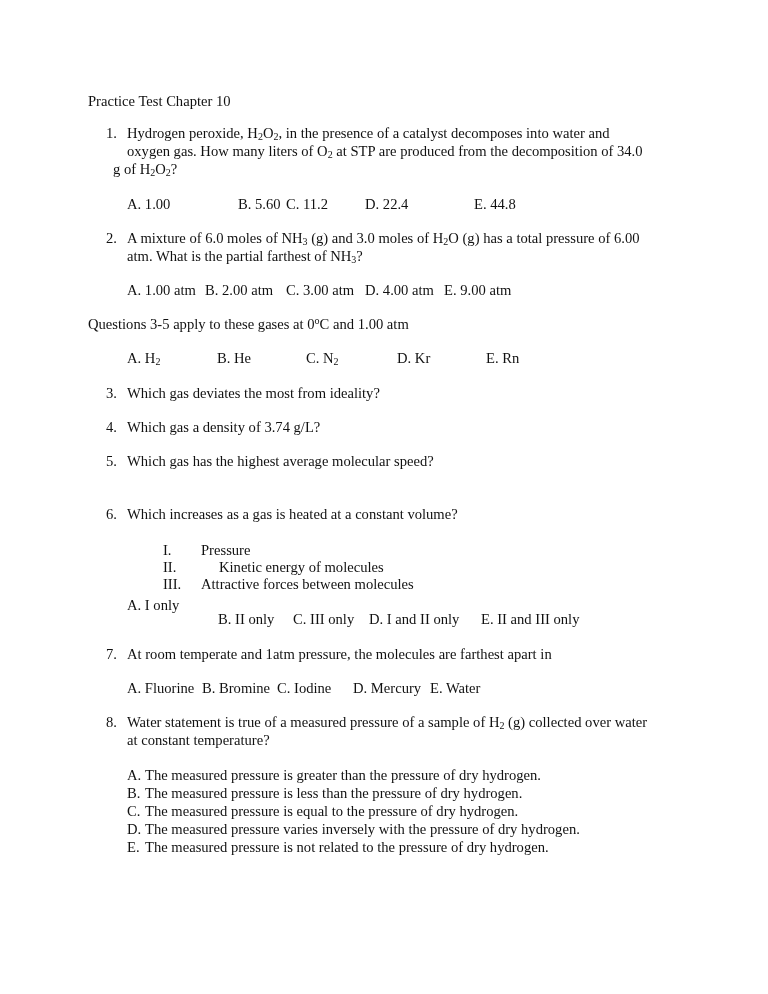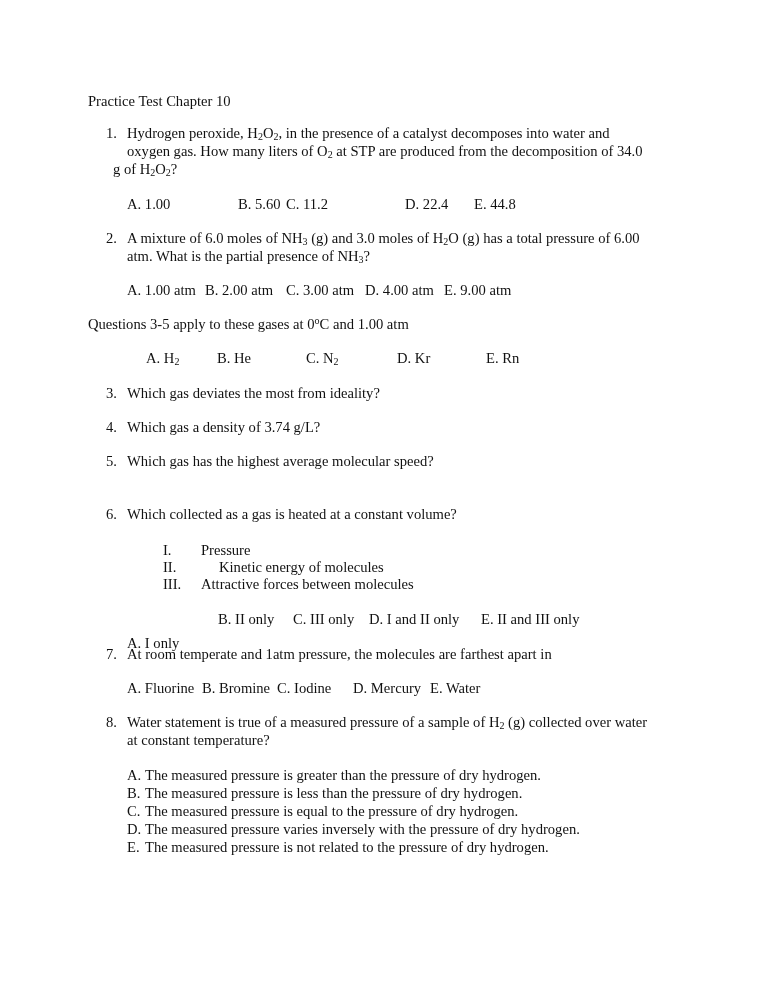--- a/index.html
+++ b/index.html
@@ -15,61 +15,61 @@
 <div class="t" style="left:88px;top:92px;">Practice Test Chapter 10</div>
 
 <div class="t" style="left:106px;top:124px;">1.</div>
 <div class="t" style="left:127px;top:124px;"><span>Hydrogen peroxide, H</span><sub>2</sub><span>O</span><sub>2</sub><span>, in the presence of a catalyst decomposes into water and</span></div>
 <div class="t" style="left:127px;top:142px;text-align:right;"><span>oxygen gas. How many liters of O</span><sub>2</sub><span> at STP are produced from the decomposition of 34.0</span></div>
 <div class="t" style="left:113px;top:160px;"><span>g of H</span><sub>2</sub><span>O</span><sub>2</sub><span>?</span></div>
 
 <div class="t" style="left:127px;top:195px;">A.  1.00</div>
 <div class="t" style="left:219px;top:195px;margin-left:19px;">B. 5.60</div>
 <div class="t" style="left:286px;top:195px;">C. 11.2</div>
-<div class="t" style="left:365px;top:195px;margin-left:40px;">D. 22.4</div>
+<div class="t" style="left:365px;top:195px;">D. 22.4</div>
 <div class="t" style="left:444px;top:195px;margin-left:30px;">E. 44.8</div>
 
 <div class="t" style="left:106px;top:229px;">2.</div>
 <div class="t" style="left:127px;top:229px;"><span>A mixture of 6.0 moles of NH</span><sub>3</sub><span> (g) and 3.0 moles of H</span><sub>2</sub><span>O (g) has a total pressure of 6.00</span></div>
-<div class="t" style="left:127px;top:247px;"><span>atm.  What is the partial presence of NH</span><sub>3</sub><span>?</span></div>
+<div class="t" style="left:127px;top:247px;"><span>atm.  What is the partial farthest of NH</span><sub>3</sub><span>?</span></div>
 
 <div class="t" style="left:127px;top:281px;">A.  1.00 atm</div>
 <div class="t" style="left:205px;top:281px;">B. 2.00 atm</div>
 <div class="t" style="left:286px;top:281px;">C. 3.00 atm</div>
 <div class="t" style="left:365px;top:281px;">D. 4.00 atm</div>
 <div class="t" style="left:444px;top:281px;">E. 9.00 atm</div>
 
 <div class="t" style="left:88px;top:315px;"><span>Questions 3-5 apply to these gases at 0</span><sup>o</sup><span>C and 1.00 atm</span></div>
 
-<div class="t" style="left:127px;top:349px;margin-left:19px;"><span>A.  H</span><sub>2</sub></div>
+<div class="t" style="left:127px;top:349px;"><span>A.  H</span><sub>2</sub></div>
 <div class="t" style="left:217px;top:349px;"><span>B. He</span></div>
 <div class="t" style="left:306px;top:349px;"><span>C. N</span><sub>2</sub></div>
 <div class="t" style="left:397px;top:349px;"><span>D. Kr</span></div>
 <div class="t" style="left:486px;top:349px;"><span>E. Rn</span></div>
 
 <div class="t" style="left:106px;top:384px;">3.</div>
 <div class="t" style="left:127px;top:384px;">Which gas deviates the most from ideality?</div>
 
 <div class="t" style="left:106px;top:418px;">4.</div>
 <div class="t" style="left:127px;top:418px;">Which gas a density of 3.74 g/L?</div>
 
 <div class="t" style="left:106px;top:452px;">5.</div>
 <div class="t" style="left:127px;top:452px;">Which gas has the highest average molecular speed?</div>
 
 <div class="t" style="left:106px;top:505px;">6.</div>
-<div class="t" style="left:127px;top:505px;">Which collected as a gas is heated at a constant volume?</div>
+<div class="t" style="left:127px;top:505px;">Which increases as a gas is heated at a constant volume?</div>
 
 <div class="t" style="left:163px;top:541px;">I.</div>
 <div class="t" style="left:201px;top:541px;">Pressure</div>
 <div class="t" style="left:163px;top:558px;">II.</div>
 <div class="t" style="left:201px;top:558px;margin-left:18px;">Kinetic energy of molecules</div>
 <div class="t" style="left:163px;top:575px;">III.</div>
 <div class="t" style="left:201px;top:575px;">Attractive forces between molecules</div>
 
-<div class="t" style="left:127px;top:634px;">A.  I only</div>
+<div class="t" style="left:127px;top:596px;">A.  I only</div>
 <div class="t" style="left:218px;top:610px;">B. II only</div>
 <div class="t" style="left:293px;top:610px;">C. III only</div>
 <div class="t" style="left:369px;top:610px;">D. I and II only</div>
 <div class="t" style="left:481px;top:610px;">E. II and III only</div>
 
 <div class="t" style="left:106px;top:645px;">7.</div>
 <div class="t" style="left:127px;top:645px;">At room temperate and 1atm pressure, the molecules are farthest apart in</div>
 
 <div class="t" style="left:127px;top:679px;">A.  Fluorine</div>
 <div class="t" style="left:202px;top:679px;">B. Bromine</div>

